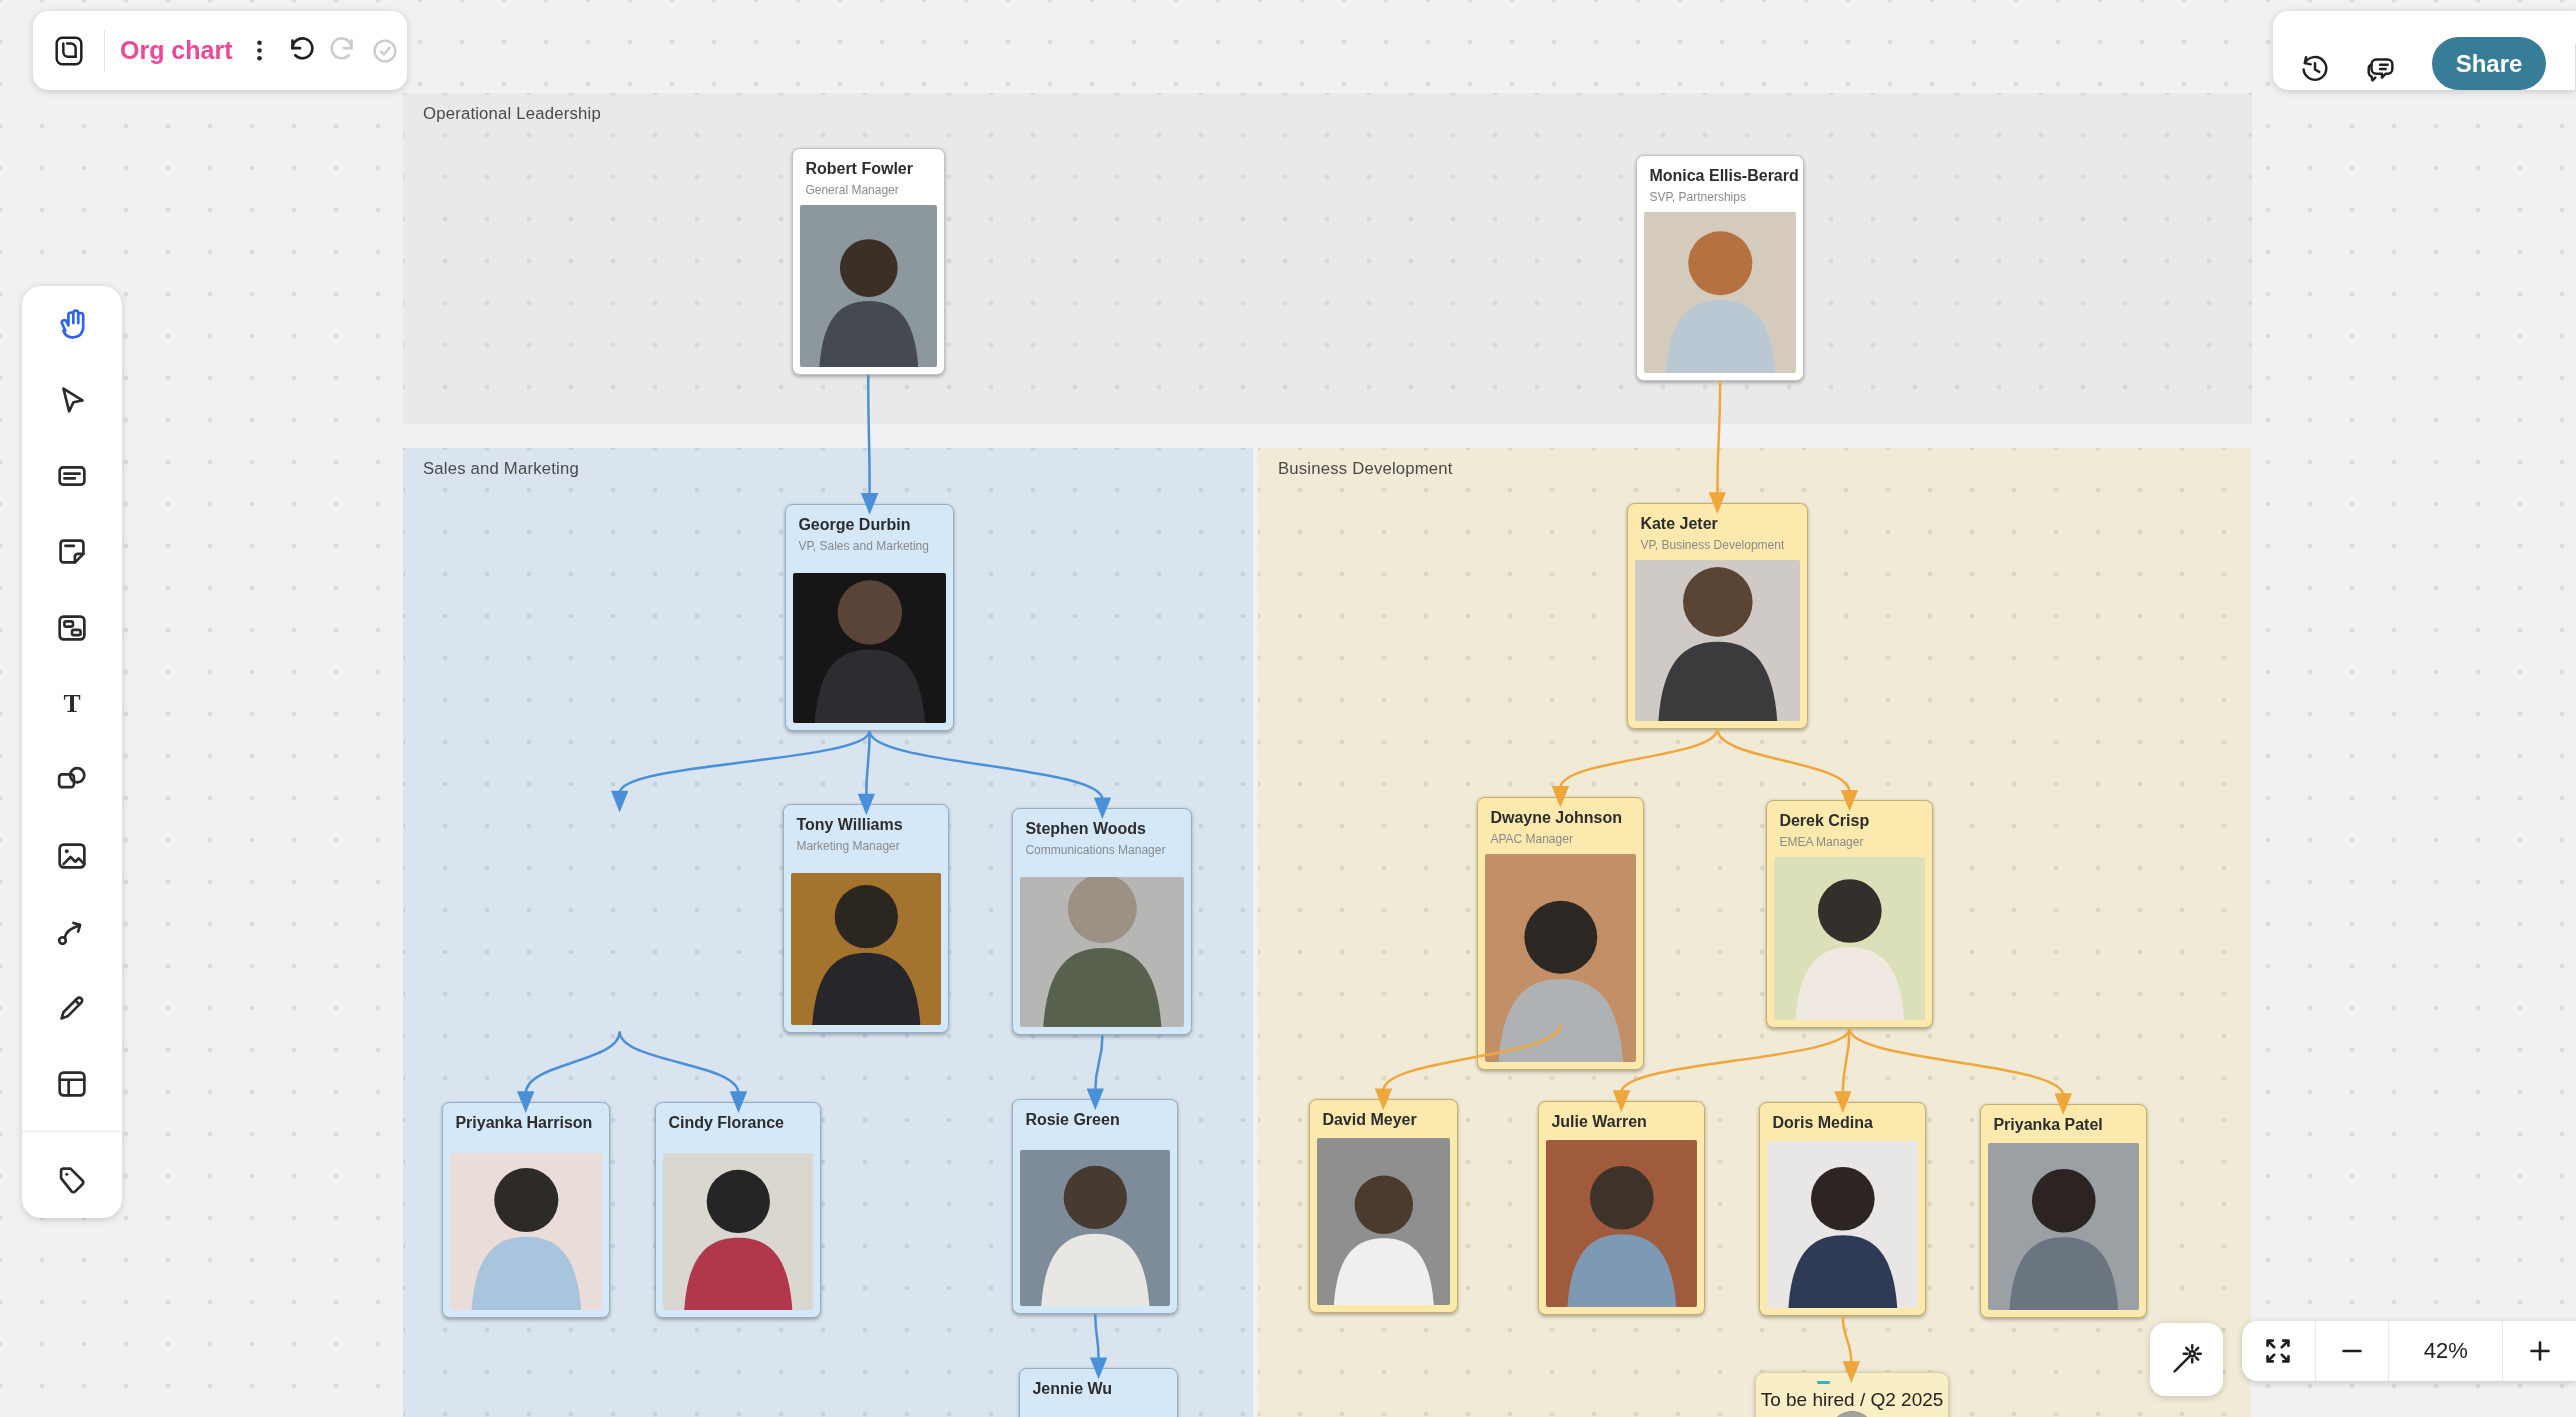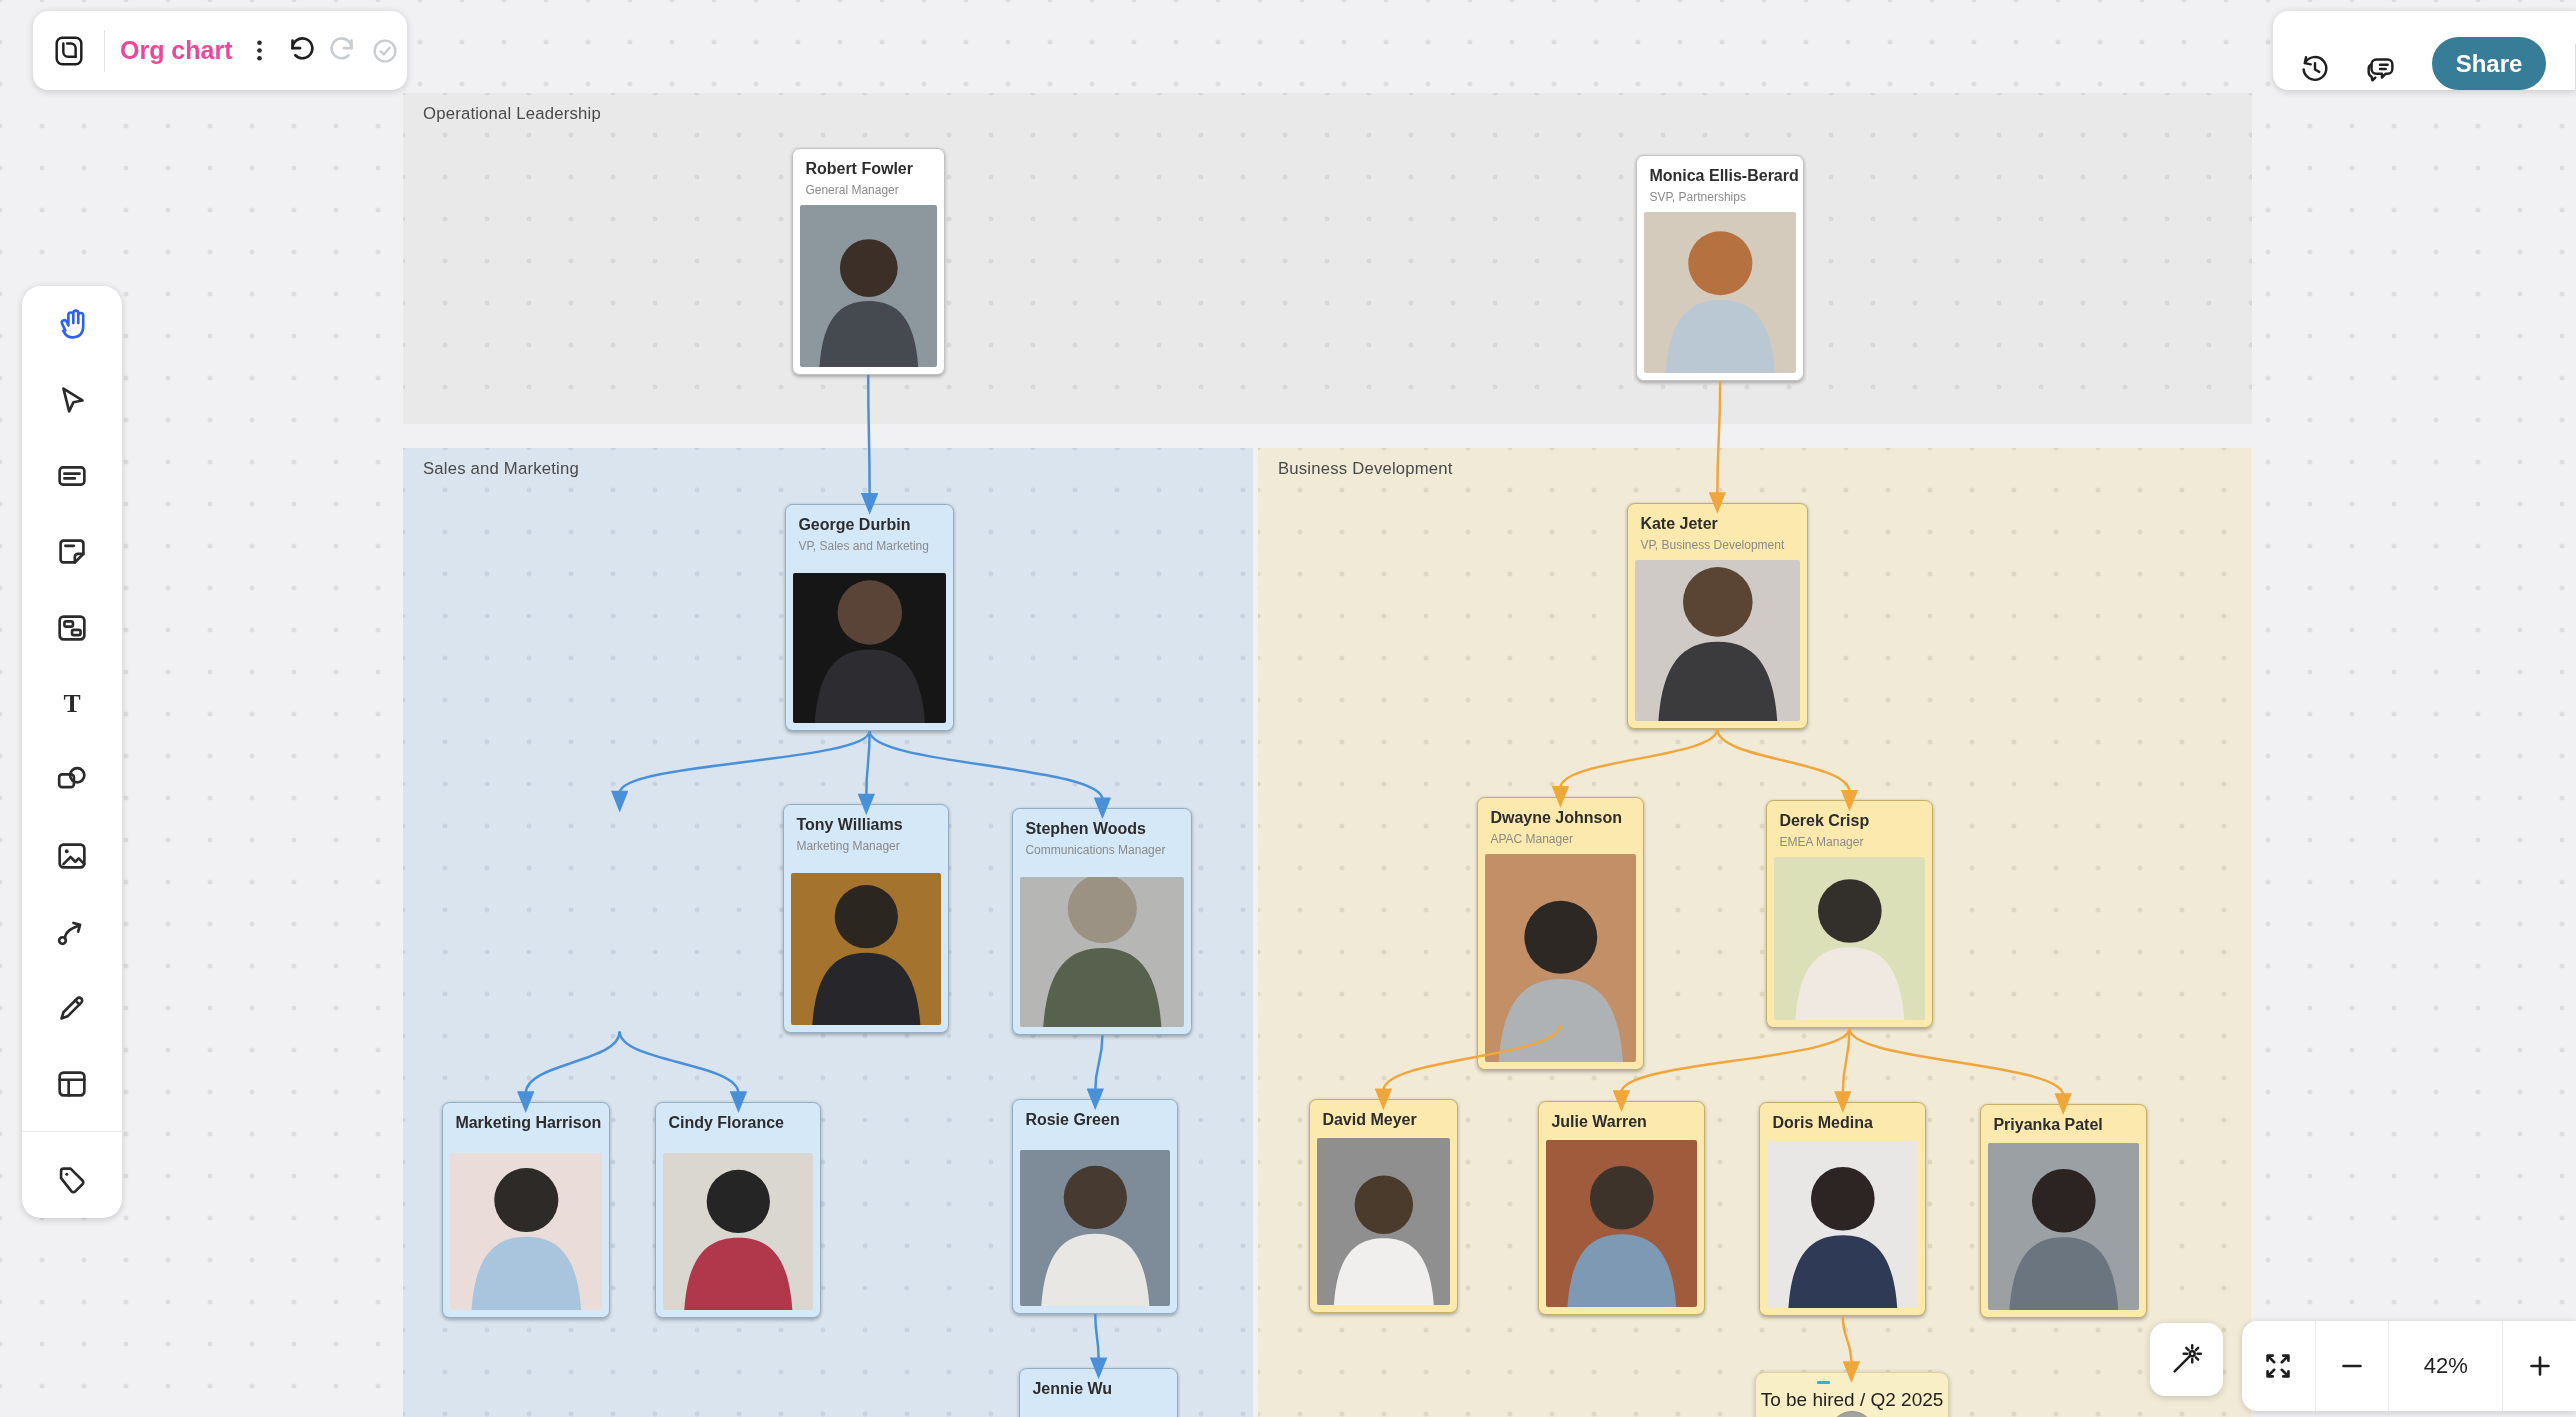--- a/index.html
+++ b/index.html
@@ -98,21 +98,21 @@
     left:22px;top:286px;width:100px;border-radius:19px;
     display:flex;flex-direction:column;align-items:center;padding:17px 0;gap:34px;
   }
   .side-div{width:100px;height:1px;background:#ececec;margin:-7.6px 0;}
   
   #wand-btn{
     left:2150px;top:1323px;width:73px;height:73px;border-radius:15.3px;
     display:flex;align-items:center;justify-content:center;cursor:pointer;
   }
   #zoom-bar{
-    left:2242px;top:1321px;width:334px;height:90px;border-radius:15.3px 0 0 15.3px;
+    left:2242px;top:1321px;width:334px;height:60px;border-radius:15.3px 0 0 15.3px;
     display:flex;align-items:stretch;
   }
   .zseg{display:flex;align-items:center;justify-content:center;cursor:pointer;}
   .zseg + .zseg{border-left:1px solid #e9e9e9;}
   .zoom-label{width:114px;font-size:22px;color:#1f1f1f;}
   icon, .ic{display:block;}
 </style>
 </head>
 <body>
 
@@ -211,21 +211,21 @@
       </div>
     <div class="c-photo" style="background: rgb(182, 182, 180);">
         <svg viewBox="0 0 100 120" preserveAspectRatio="xMidYMax slice">
           <circle class="ph-head" cx="50" cy="48" r="21" fill="#9c9284"></circle>
           <path class="ph-body" d="M50 72 C28 72 16 86 14 122 L86 122 C84 86 72 72 50 72 Z" fill="#58604e"></path>
         </svg>
       </div>
   </div>
   <div class="card theme-blue" style="left:442px;top:1102px;width:168px;height:216px">
     <div class="c-head">
-        <div class="c-name">Marketing Harrison</div>
+        <div class="c-name">Priyanka Harrison</div>
       </div>
     <div class="c-photo" style="background: rgb(234, 220, 217);">
         <svg viewBox="0 0 100 120" preserveAspectRatio="xMidYMax slice">
           <circle class="ph-head" cx="50" cy="48" r="21" fill="#2e2a28"></circle>
           <path class="ph-body" d="M50 72 C28 72 16 86 14 122 L86 122 C84 86 72 72 50 72 Z" fill="#a9c4dd"></path>
         </svg>
       </div>
   </div>
   <div class="card theme-blue" style="left:655px;top:1102px;width:166px;height:216px">
     <div class="c-head">

